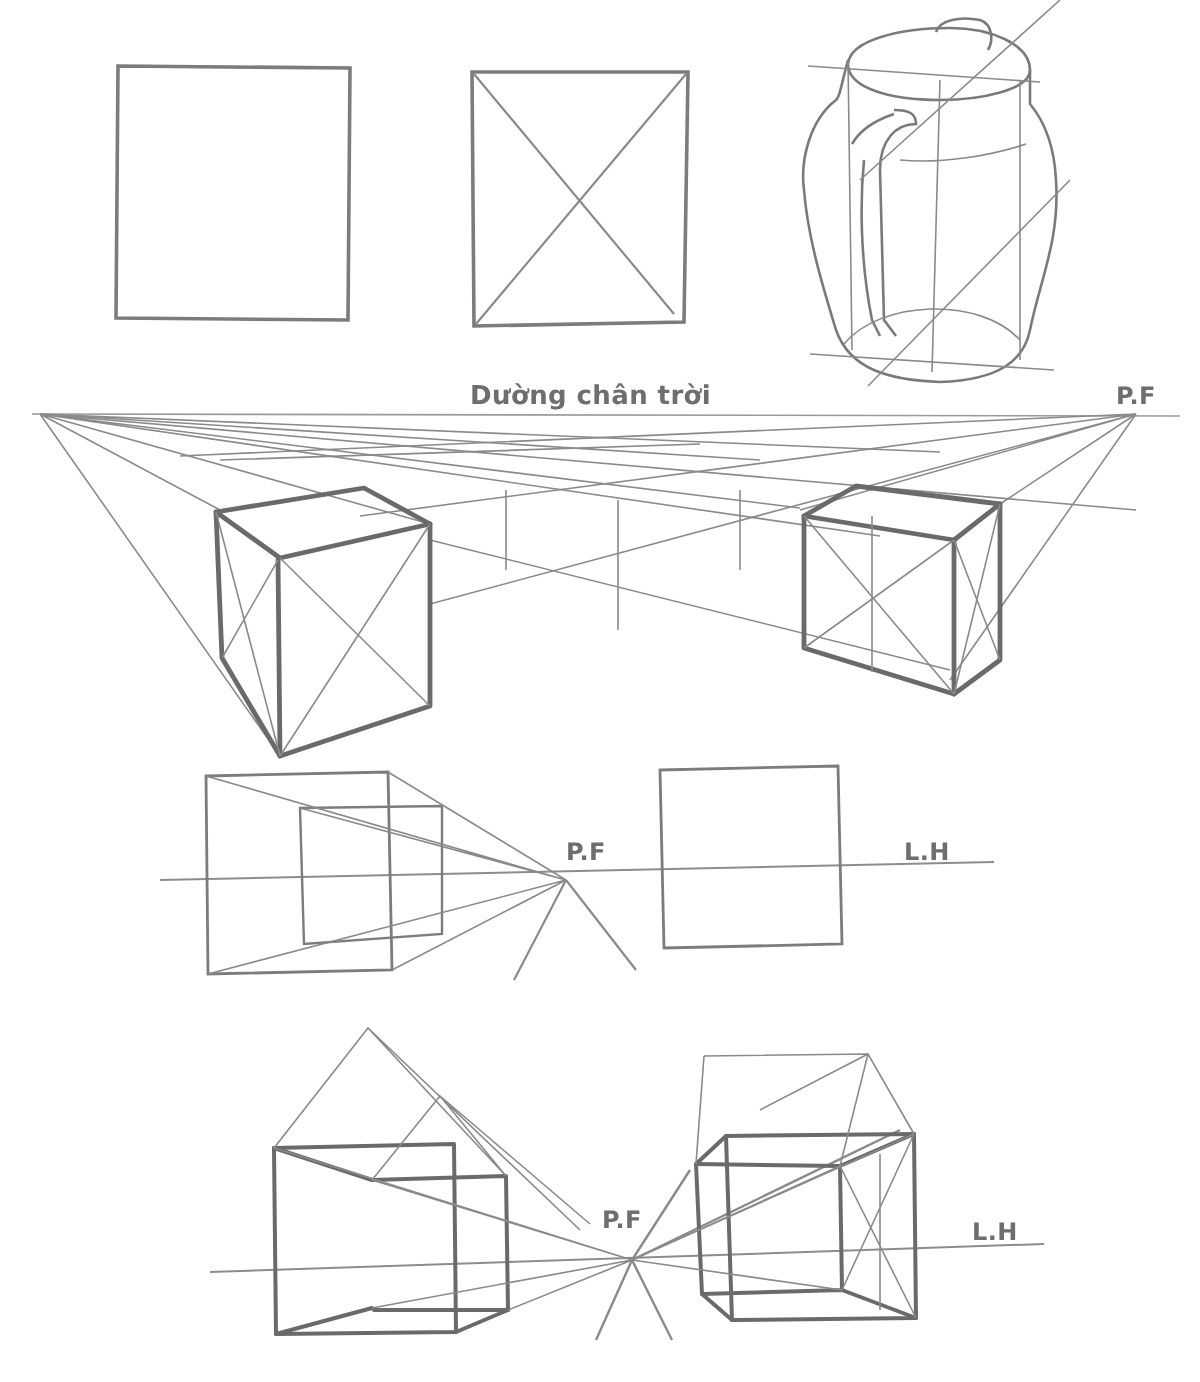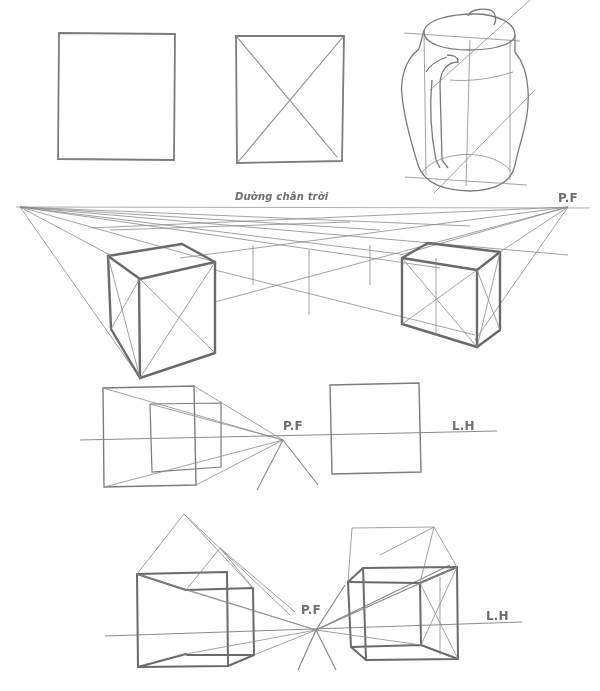--- a/index.html
+++ b/index.html
@@ -97,20 +97,20 @@
     <g>
       <path class="bold" style="stroke-width:2" d="M348,582 L363,568 L457,567 L458,659 L366,660 L351,647 Z"></path>
       <path class="bold" style="stroke-width:2" d="M348,582 L420,583 L421,645 L351,647 M363,568 L366,660 M420,583 L457,567 M421,645 L458,659"></path>
       <path class="thin" d="M352,528 L348,582 M352,528 L434,527 L457,567 M434,527 L420,583 M434,527 L380,555"></path>
       <path class="thin" d="M420,583 L458,659 M457,567 L421,645 M440,577 L440,655"></path>
       <path class="thin" d="M316,630 L420,583 M316,630 L421,645 M316,630 L457,567"></path>
     </g>
   </g>
 </svg>
 
-<div class="lbl" style="left:235px; top:191px; font-size:10px;font-style:italic;">Dường chân trời</div>
+<div class="lbl" style="left:235px; top:191px; font-size:13px;">Dường chân trời</div>
 <div class="lbl" style="left:558px; top:191px; font-size:12px;">P.F</div>
 
 <div class="lbl" style="left:283px; top:419px; font-size:12px;">P.F</div>
 <div class="lbl" style="left:452px; top:419px; font-size:12px;">L.H</div>
 
 <div class="lbl" style="left:301px; top:603px; font-size:12px;">P.F</div>
 <div class="lbl" style="left:486px; top:609px; font-size:12px;">L.H</div>
 
 </body></html>

